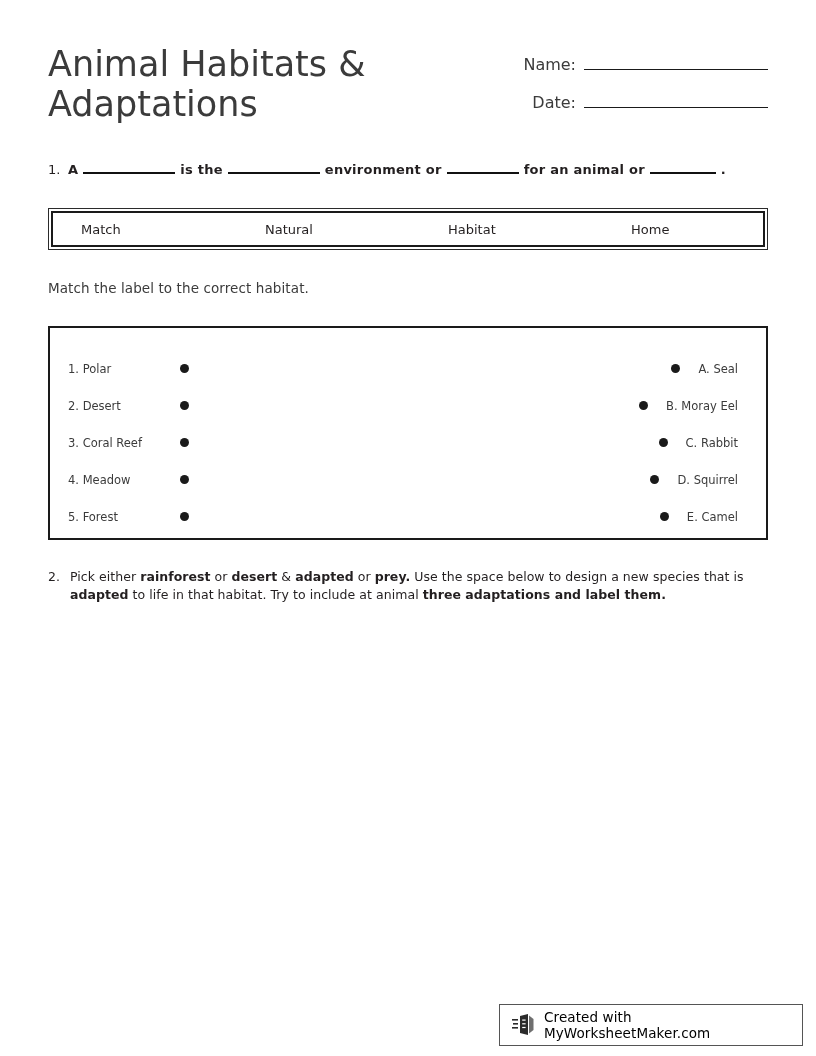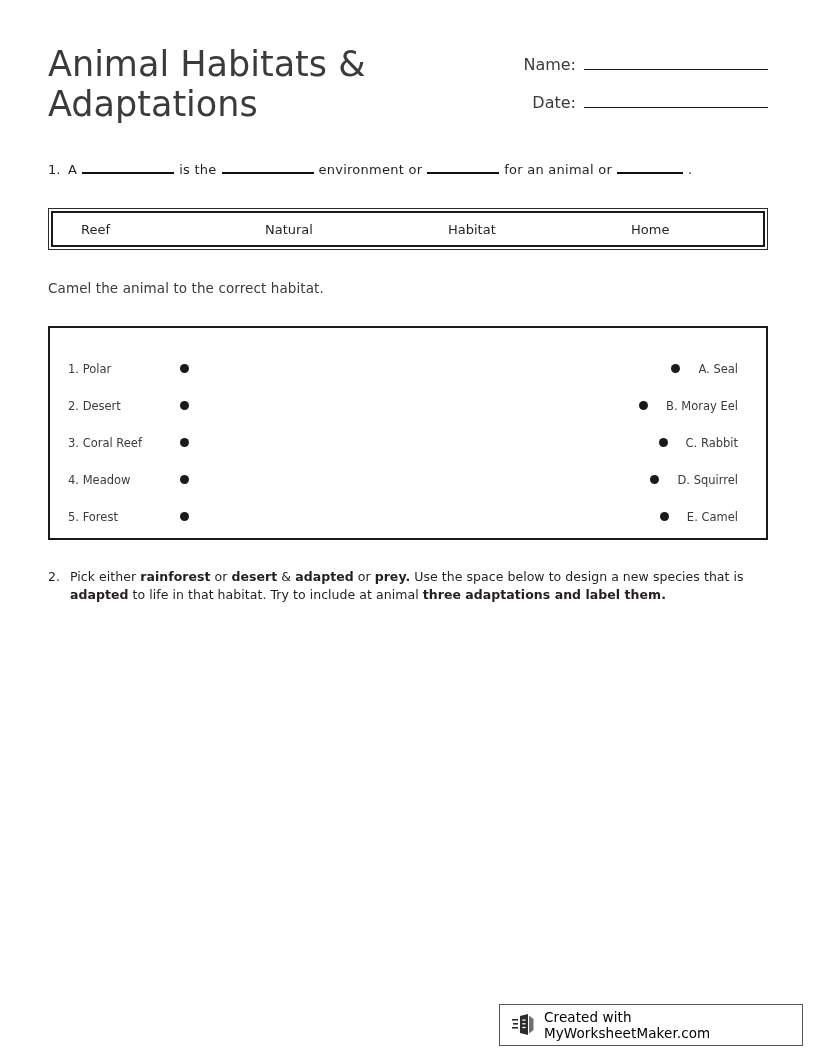--- a/index.html
+++ b/index.html
@@ -77,20 +77,21 @@
     align-items: baseline;
     white-space: nowrap;
   }
   .q1-num {
     width: 20px;
     flex: 0 0 20px;
     font-size: 13px;
   }
   .q1-text {
     letter-spacing: 0.25px;
+    font-weight: bold;
   }
   .blank {
     display: inline-block;
     border-bottom: 2px solid #111;
     vertical-align: baseline;
     height: 13px;
     margin: 0 5px;
   }
   .blank.b1 { width: 92px; }
   .blank.b2 { width: 92px; }
@@ -259,28 +260,28 @@
     </div>
   </div>
 
   <div class="q1">
     <span class="q1-num">1.</span>
     <span class="q1-text"><span>A</span><span class="blank b1"></span><span>is the</span><span class="blank b2"></span><span>environment or</span><span class="blank b3"></span><span>for an animal or</span><span class="blank b4"></span><span>.</span></span>
   </div>
 
   <div class="wordbank">
     <div class="wordbank-inner">
-      <span class="wb-item">Reef</span>
+      <span class="wb-item">Match</span>
       <span class="wb-item">Natural</span>
       <span class="wb-item">Habitat</span>
       <span class="wb-item">Home</span>
     </div>
   </div>
 
-  <div class="match-instruction">Camel the animal to the correct habitat.</div>
+  <div class="match-instruction">Match the label to the correct habitat.</div>
 
   <div class="matchbox">
     <div class="match-rows">
 
       <div class="match-row">
         <span class="mr-left">
           <span class="mr-label-left">1. Polar</span>
           <span class="dot"></span>
         </span>
         <span class="mr-right">

